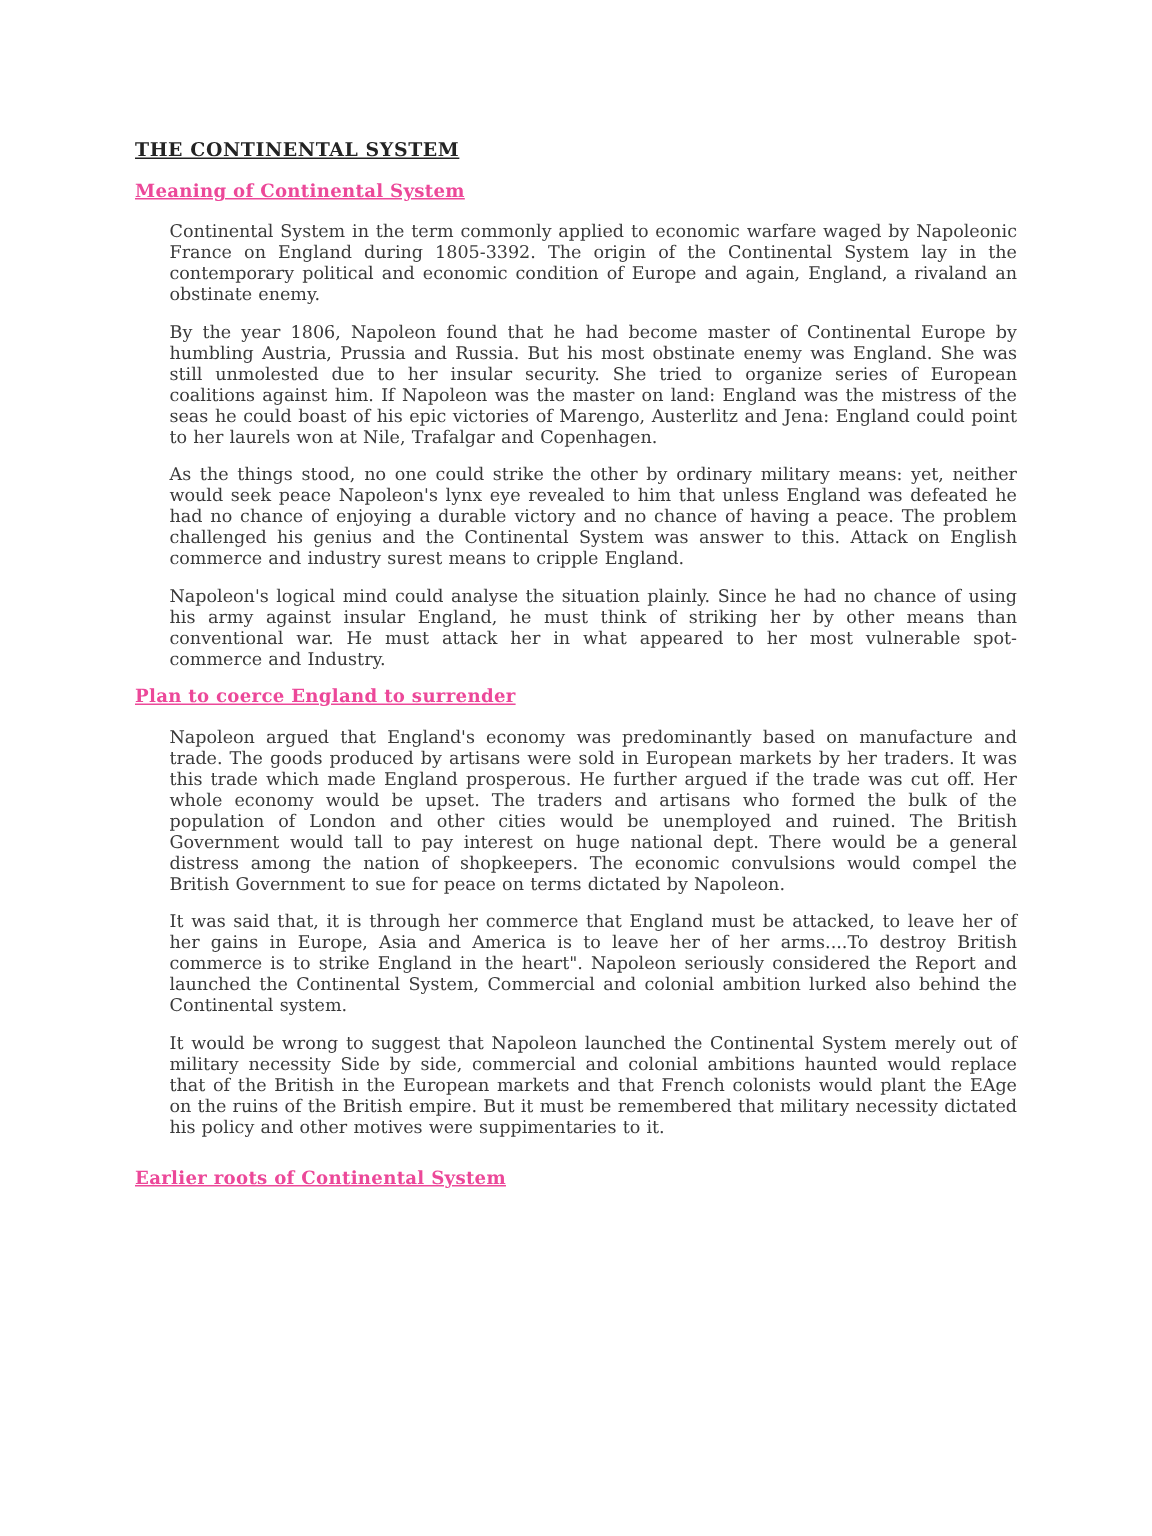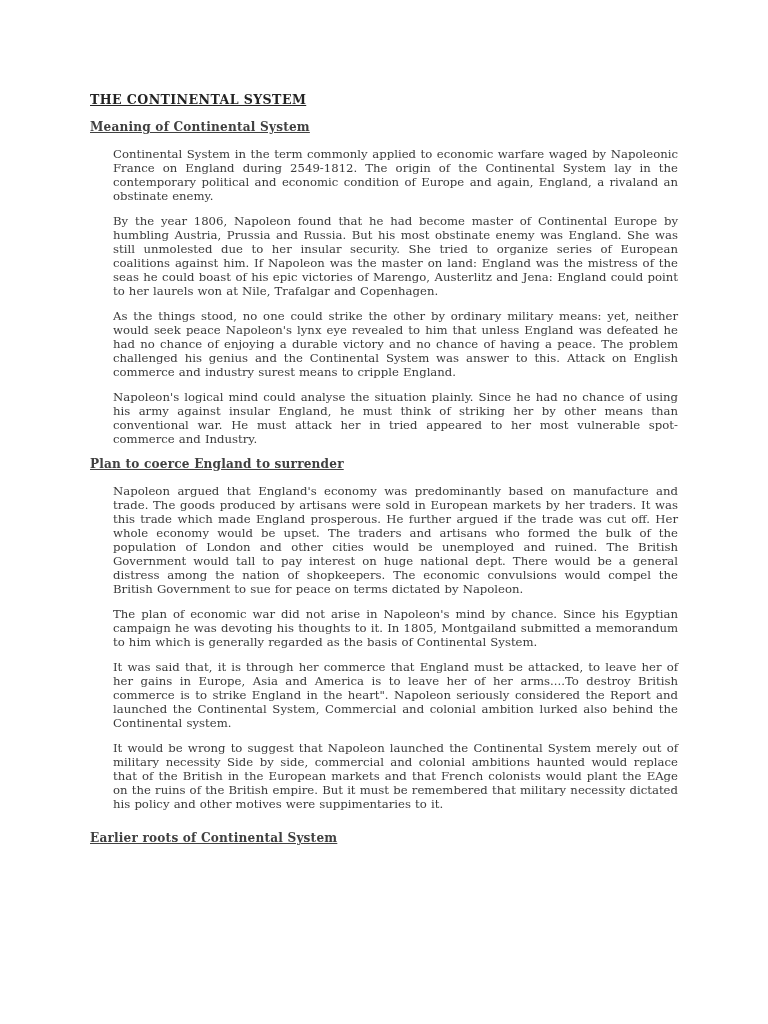--- a/index.html
+++ b/index.html
@@ -25,21 +25,21 @@
     font-weight: bold;
     color: #232323;
     text-decoration: underline;
     letter-spacing: 0.4px;
     margin: 0 0 13px 0;
   }
   h2.section-heading {
     font-size: 12.1px;
     line-height: 15px;
     font-weight: bold;
-    color: #404040;
+    color: #ec4899;
     text-decoration: underline;
     letter-spacing: 0.2px;
     margin: 0 0 12px 0;
   }
   h2.gap-large   { }
   h2.gap-medium  { margin-top: 13px; }
   h2.gap-small   { margin-top: 20px; }
   p.body-para {
     font-size: 11.7px;
     line-height: 14px;
@@ -53,33 +53,32 @@
 </style>
 </head>
 <body>
 
 <div class="page">
 
   <h1 class="doc-title">THE CONTINENTAL SYSTEM</h1>
 
   <section>
     <h2 class="section-heading">Meaning of Continental System</h2>
-    <p class="body-para">Continental System in the term commonly applied to economic warfare waged by Napoleonic France on England during 2549-1812. The origin of the Continental System lay in the contemporary political and economic condition of Europe and again, England, a rivaland an obstinate enemy.</p>
+    <p class="body-para">Continental System in the term commonly applied to economic warfare waged by Napoleonic France on England during 1805-3392. The origin of the Continental System lay in the contemporary political and economic condition of Europe and again, England, a rivaland an obstinate enemy.</p>
     <p class="body-para">By the year 1806, Napoleon found that he had become master of Continental Europe by humbling Austria, Prussia and Russia. But his most obstinate enemy was England. She was still unmolested due to her insular security. She tried to organize series of European coalitions against him. If Napoleon was the master on land: England was the mistress of the seas he could boast of his epic victories of Marengo, Austerlitz and Jena: England could point to her laurels won at Nile, Trafalgar and Copenhagen.</p>
     <p class="body-para">As the things stood, no one could strike the other by ordinary military means: yet, neither would seek peace Napoleon's lynx eye revealed to him that unless England was defeated he had no chance of enjoying a durable victory and no chance of having a peace. The problem challenged his genius and the Continental System was answer to this. Attack on English commerce and industry surest means to cripple England.</p>
-    <p class="body-para">Napoleon's logical mind could analyse the situation plainly. Since he had no chance of using his army against insular England, he must think of striking her by other means than conventional war. He must attack her in tried appeared to her most vulnerable spot- commerce and Industry.</p>
+    <p class="body-para">Napoleon's logical mind could analyse the situation plainly. Since he had no chance of using his army against insular England, he must think of striking her by other means than conventional war. He must attack her in what appeared to her most vulnerable spot- commerce and Industry.</p>
   </section>
 
   <section>
     <h2 class="section-heading gap-large">Plan to coerce England to surrender</h2>
     <p class="body-para">Napoleon argued that England's economy was predominantly based on manufacture and trade. The goods produced by artisans were sold in European markets by her traders. It was this trade which made England prosperous. He further argued if the trade was cut off. Her whole economy would be upset. The traders and artisans who formed the bulk of the population of London and other cities would be unemployed and ruined. The British Government would tall to pay interest on huge national dept. There would be a general distress among the nation of shopkeepers. The economic convulsions would compel the British Government to sue for peace on terms dictated by Napoleon.</p>
   </section>
 
   <section>
-    <p class="body-para">The plan of economic war did not arise in Napoleon's mind by chance. Since his Egyptian campaign he was devoting his thoughts to it. In 1805, Montgailand submitted a memorandum to him which is generally regarded as the basis of Continental System.</p>
     <p class="body-para">It was said that, it is through her commerce that England must be attacked, to leave her of her gains in Europe, Asia and America is to leave her of her arms....To destroy British commerce is to strike England in the heart". Napoleon seriously considered the Report and launched the Continental System, Commercial and colonial ambition lurked also behind the Continental system.</p>
     <p class="body-para">It would be wrong to suggest that Napoleon launched the Continental System merely out of military necessity Side by side, commercial and colonial ambitions haunted would replace that of the British in the European markets and that French colonists would plant the EAge on the ruins of the British empire. But it must be remembered that military necessity dictated his policy and other motives were suppimentaries to it.</p>
   </section>
 
   <section>
     <h2 class="section-heading gap-small">Earlier roots of Continental System</h2>
   </section>
 
 </div>
 

